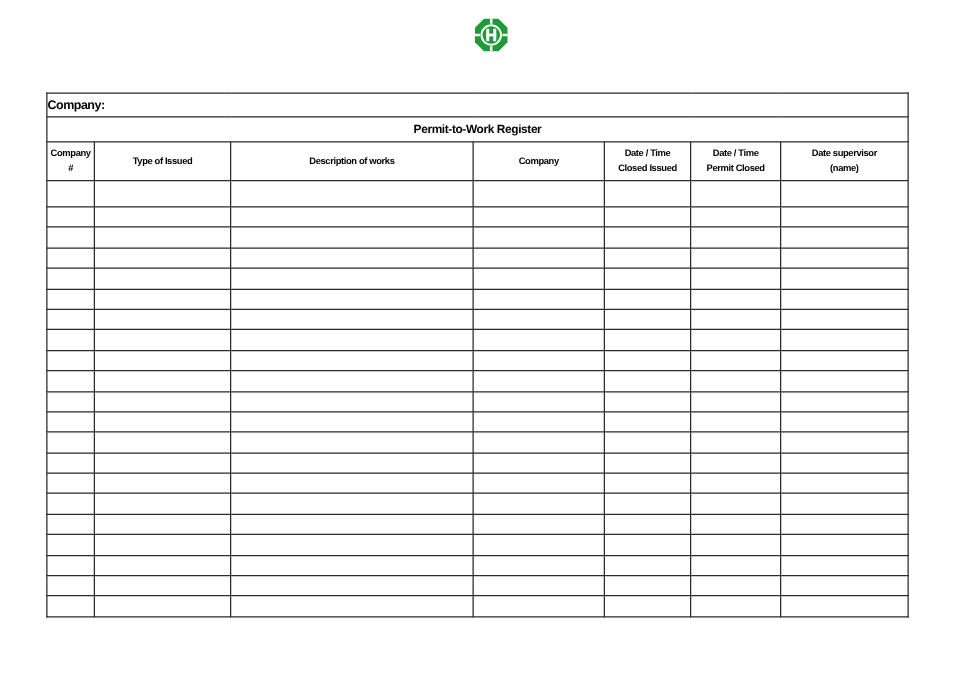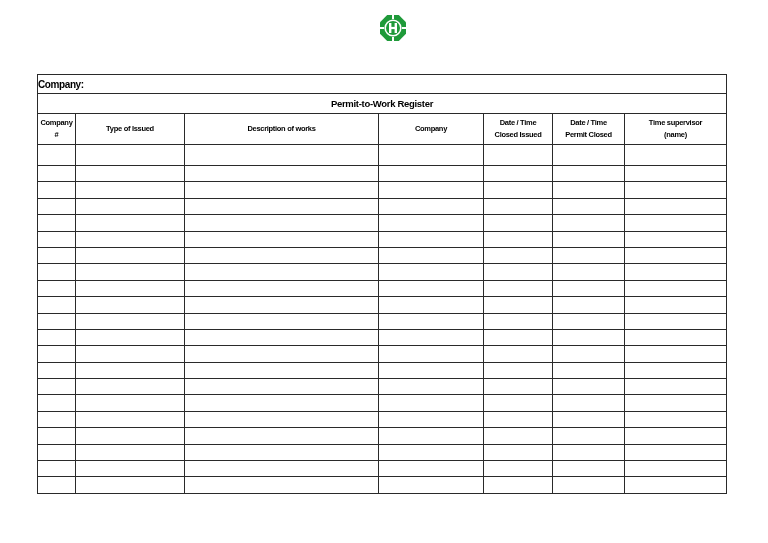--- a/index.html
+++ b/index.html
@@ -105,21 +105,21 @@
     <tr class="title-row">
       <td colspan="7">Permit-to-Work Register</td>
     </tr>
     <tr class="header-row">
       <th><span>Company</span><br><span>#</span></th>
       <th><span>Type of Issued</span></th>
       <th><span>Description of works</span></th>
       <th><span>Company</span></th>
       <th><span>Date / Time</span><br><span>Closed Issued</span></th>
       <th><span>Date / Time</span><br><span>Permit Closed</span></th>
-      <th><span>Time supervisor</span><br><span>(name)</span></th>
+      <th><span>Date supervisor</span><br><span>(name)</span></th>
     </tr>
   </tbody>
   <tbody id="data-rows">
       <tr class="first-data">
         <td></td>
         <td></td>
         <td></td>
         <td></td>
         <td></td>
         <td></td>

